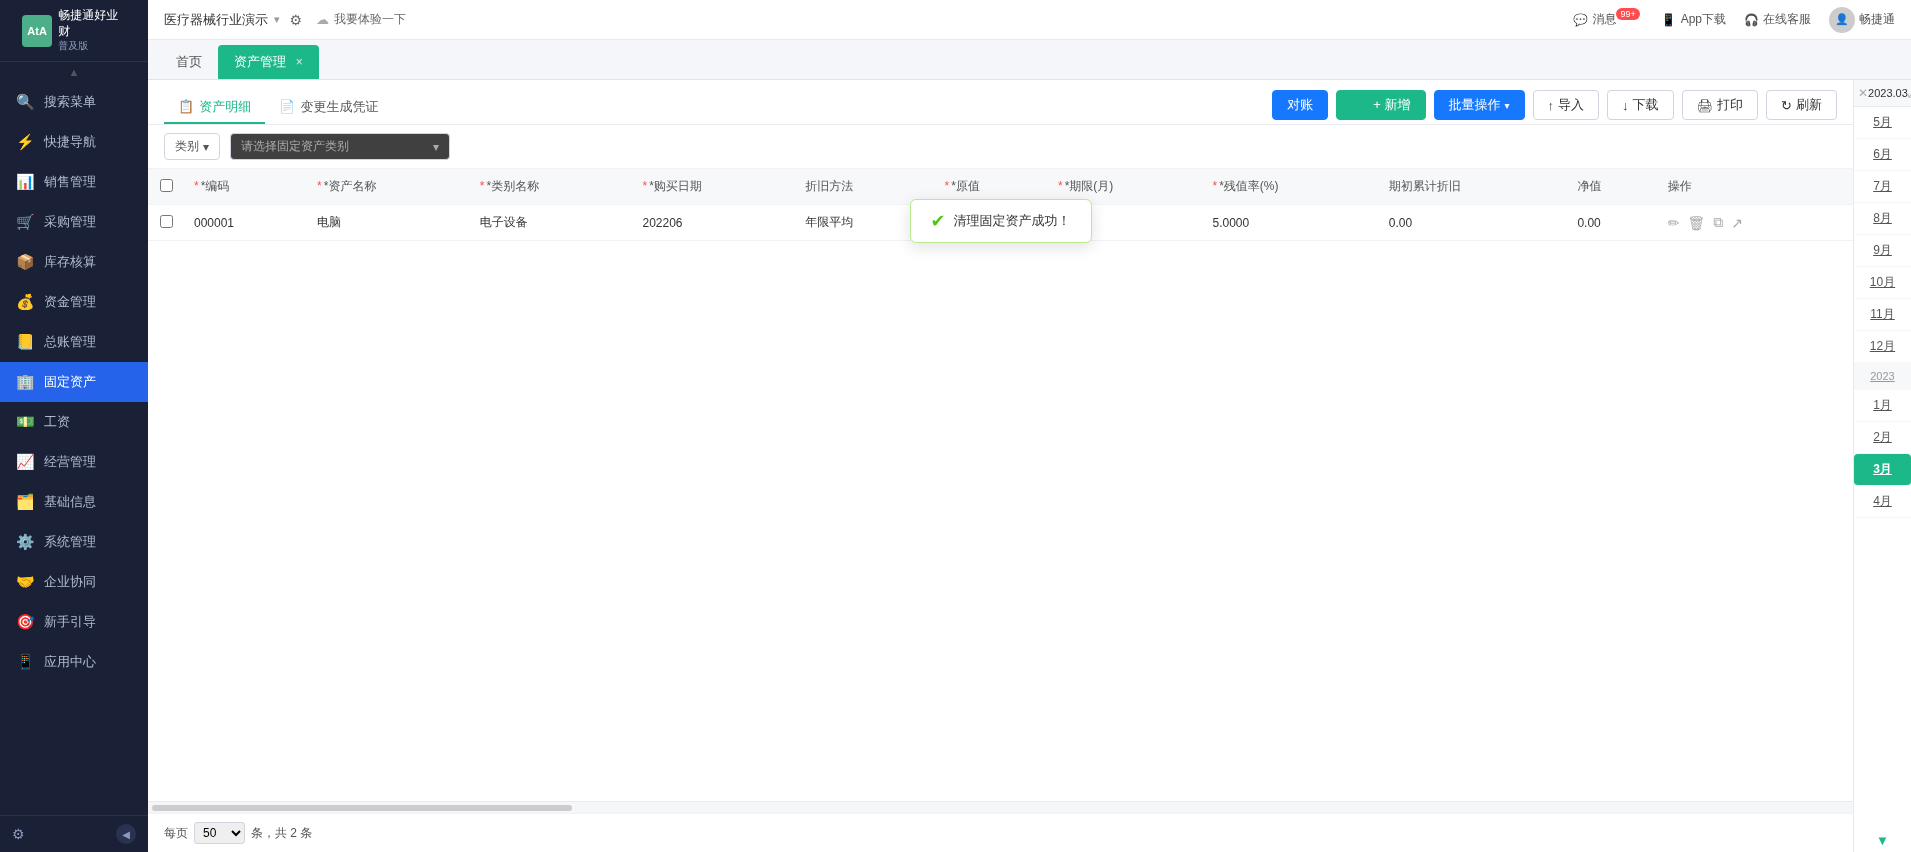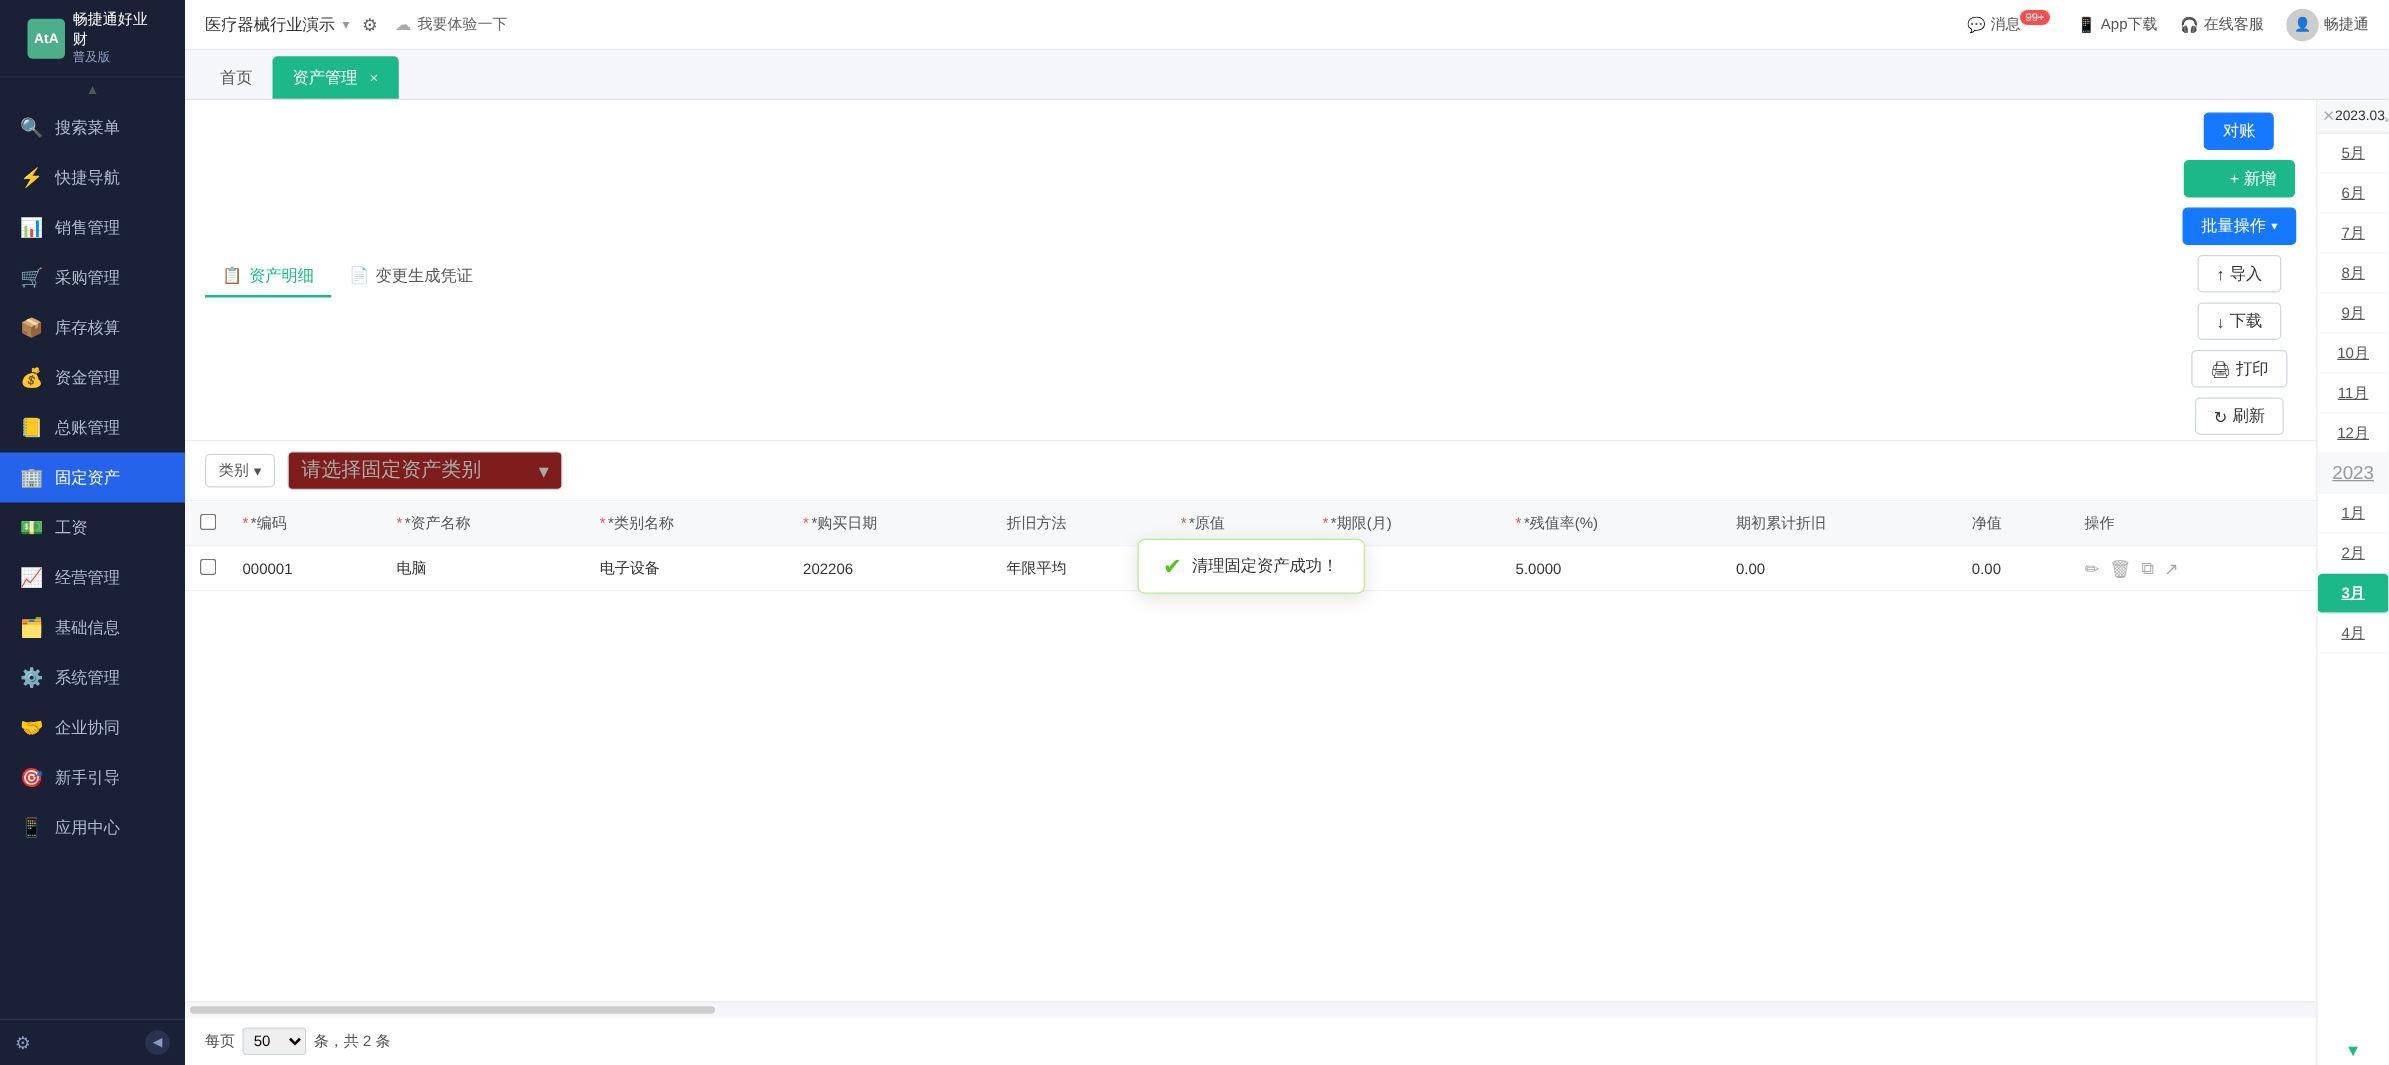--- a/index.html
+++ b/index.html
@@ -149,21 +149,21 @@
       cursor: pointer;
       color: #555;
       border-bottom: 2px solid transparent;
       margin-bottom: -1px;
     }
     .subtab.active {
       color: #1cb88a;
       border-bottom: 2px solid #1cb88a;
     }
     .subtab-icon { font-size: 13px; }
-    .toolbar-right { margin-left: auto; display: flex; gap: 8px; align-items: center; flex-direction: column; }
+    .toolbar-right { margin-left: auto; display: flex; gap: 8px; align-items: center; }
     .btn {
       padding: 5px 14px;
       border-radius: 4px;
       font-size: 13px;
       cursor: pointer;
       border: 1px solid #d0d5df;
       background: #fff;
       color: #333;
       display: flex; align-items: center; gap: 4px;
     }
@@ -187,24 +187,24 @@
       color: #555;
       cursor: pointer;
       background: #fff;
     }
     .filter-select-wide {
       width: 220px;
       display: flex; align-items: center;
       border: 1px solid #d0d5df;
       border-radius: 4px;
       padding: 4px 10px;
-      font-size: 16px;
+      font-size: 12px;
       color: #aaa;
       cursor: pointer;
-      background: #7f1d1d;
+      background: #404040;
       justify-content: space-between;
     }
 
     
     .table-wrap { flex: 1; overflow-y: auto; overflow-x: auto; position: relative; }
     table { width: 100%; border-collapse: collapse; font-size: 12px; }
     thead tr { background: #f7f8fa; }
     th, td { padding: 9px 10px; border-bottom: 1px solid #f0f2f5; text-align: left; white-space: nowrap; }
     th { color: #555; font-weight: 500; font-size: 12px; }
     td { color: #333; }
@@ -290,21 +290,21 @@
     .cal-item {
       padding: 7px 4px;
       text-align: center;
       font-size: 12px;
       color: #555;
       cursor: pointer;
       border-bottom: 1px solid #f5f6fa;
       text-decoration: underline;
     }
     .cal-item.current { background: #1cb88a; color: #fff; border-radius: 4px; font-weight: 600; }
-    .cal-item.year-label { color: #999; font-size: 15px; background: #f7f8fa; }
+    .cal-item.year-label { color: #999; font-size: 11px; background: #f7f8fa; }
   </style>
 </head>
 <body>
 
 <div class="sidebar">
   <div class="sidebar-logo">
     <div class="sidebar-logo-icon">AtA</div>
     <div>
       <div class="sidebar-logo-text">畅捷通好业财</div>
       <div class="sidebar-logo-sub">普及版</div>

